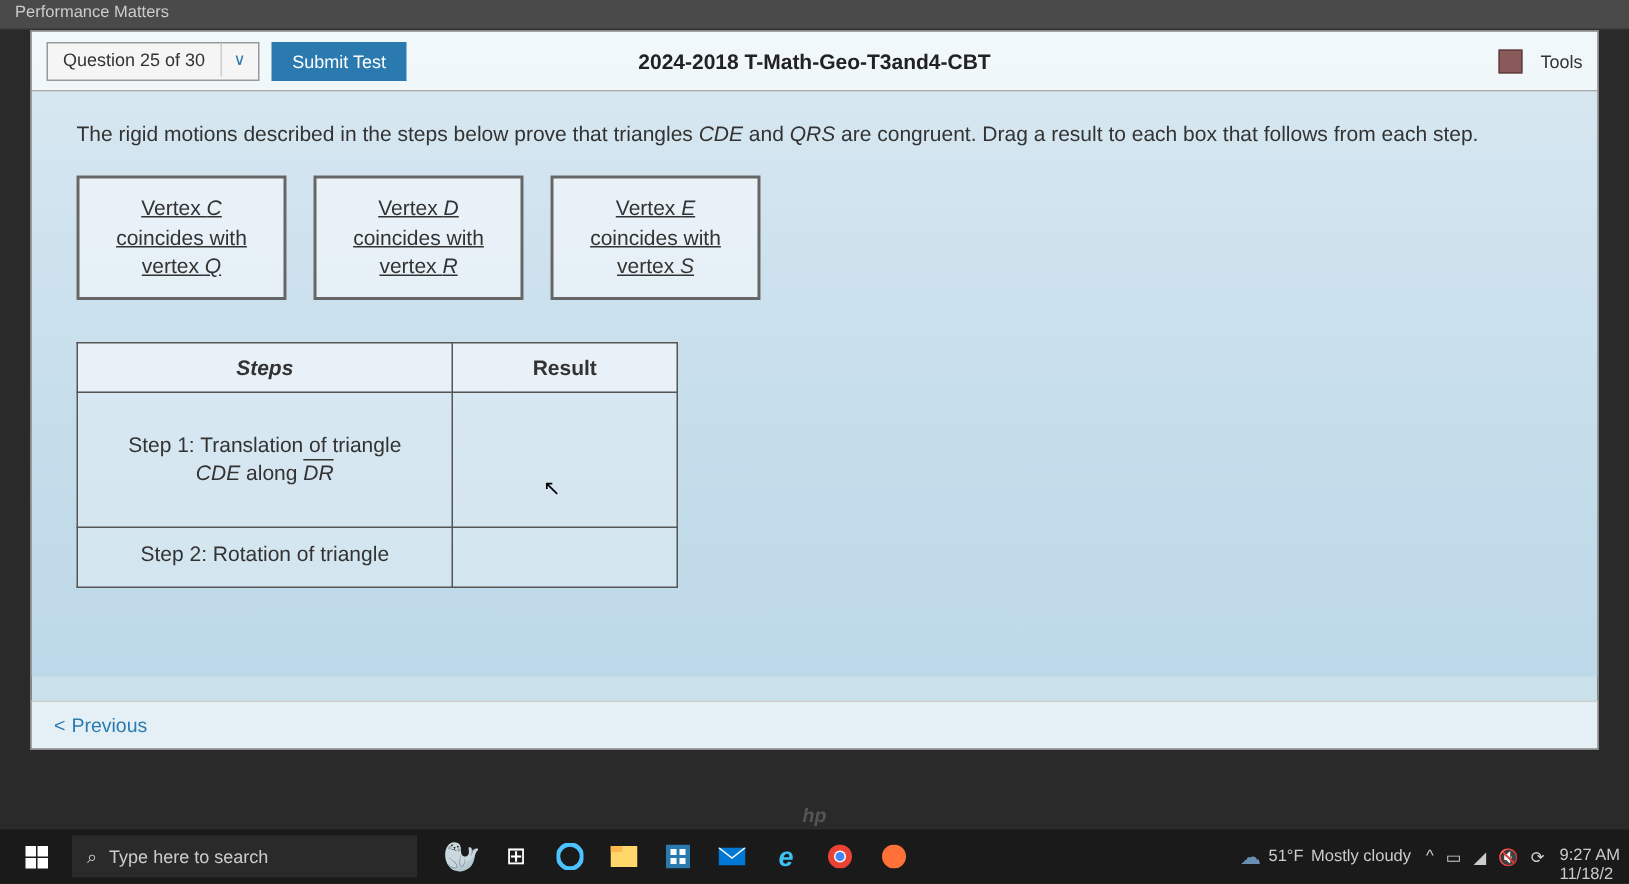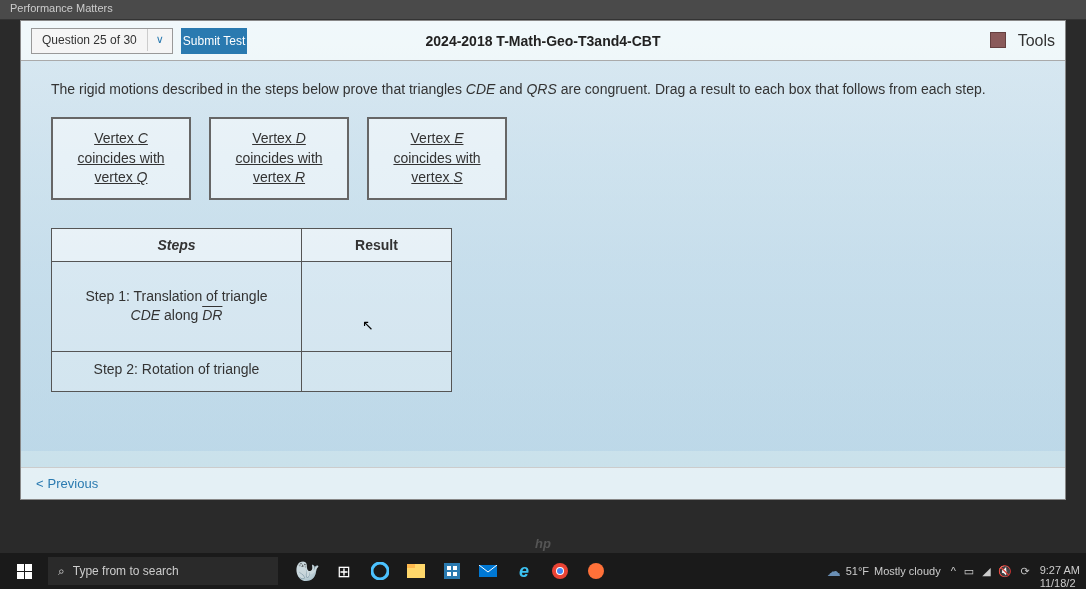--- a/index.html
+++ b/index.html
@@ -51,39 +51,39 @@
       padding: 4px 8px;
       color: #2a7ab0;
       cursor: pointer;
       font-size: 11px;
     }
     .submit-btn {
       margin-left: 8px;
       background: #2a7ab0;
       color: #fff;
       border: none;
-      padding: 5px 2px;
+      padding: 5px 14px;
       font-size: 12px;
       cursor: pointer;
       height: 26px;
     }
     .test-title {
       position: absolute;
       left: 50%;
       transform: translateX(-50%);
       font-weight: bold;
       font-size: 14px;
       color: #222;
     }
     .tools-btn {
       margin-left: auto;
       display: flex;
-      align-items: flex-start;
+      align-items: center;
       gap: 12px;
-      font-size: 16px;
+      font-size: 12px;
       color: #333;
       cursor: pointer;
     }
     .tools-icon {
       width: 16px; height: 16px;
       background: #8a5a5a;
       border: 1px solid #654040;
     }
     .content-area {
       padding: 20px 30px;
@@ -326,21 +326,21 @@
   <div class="start-btn">
     <div class="win-icon">
         <span></span>
         <span></span>
         <span></span>
         <span></span>
       </div>
   </div>
   <div class="search-box">
     <span>⌕</span>
-    <span>Type from to search</span>
+    <span>Type here to search</span>
   </div>
   <div class="task-icons">
     <div class="task-icon manatee">🦭</div>
     <div class="task-icon" style="color:#fff;">⊞</div>
     <div class="task-icon">
         <svg width="18" height="18" viewBox="0 0 18 18">
           <circle cx="9" cy="9" r="8" fill="none" stroke="#4cc2ff" stroke-width="3"></circle>
         </svg>
       </div>
     <div class="task-icon">

